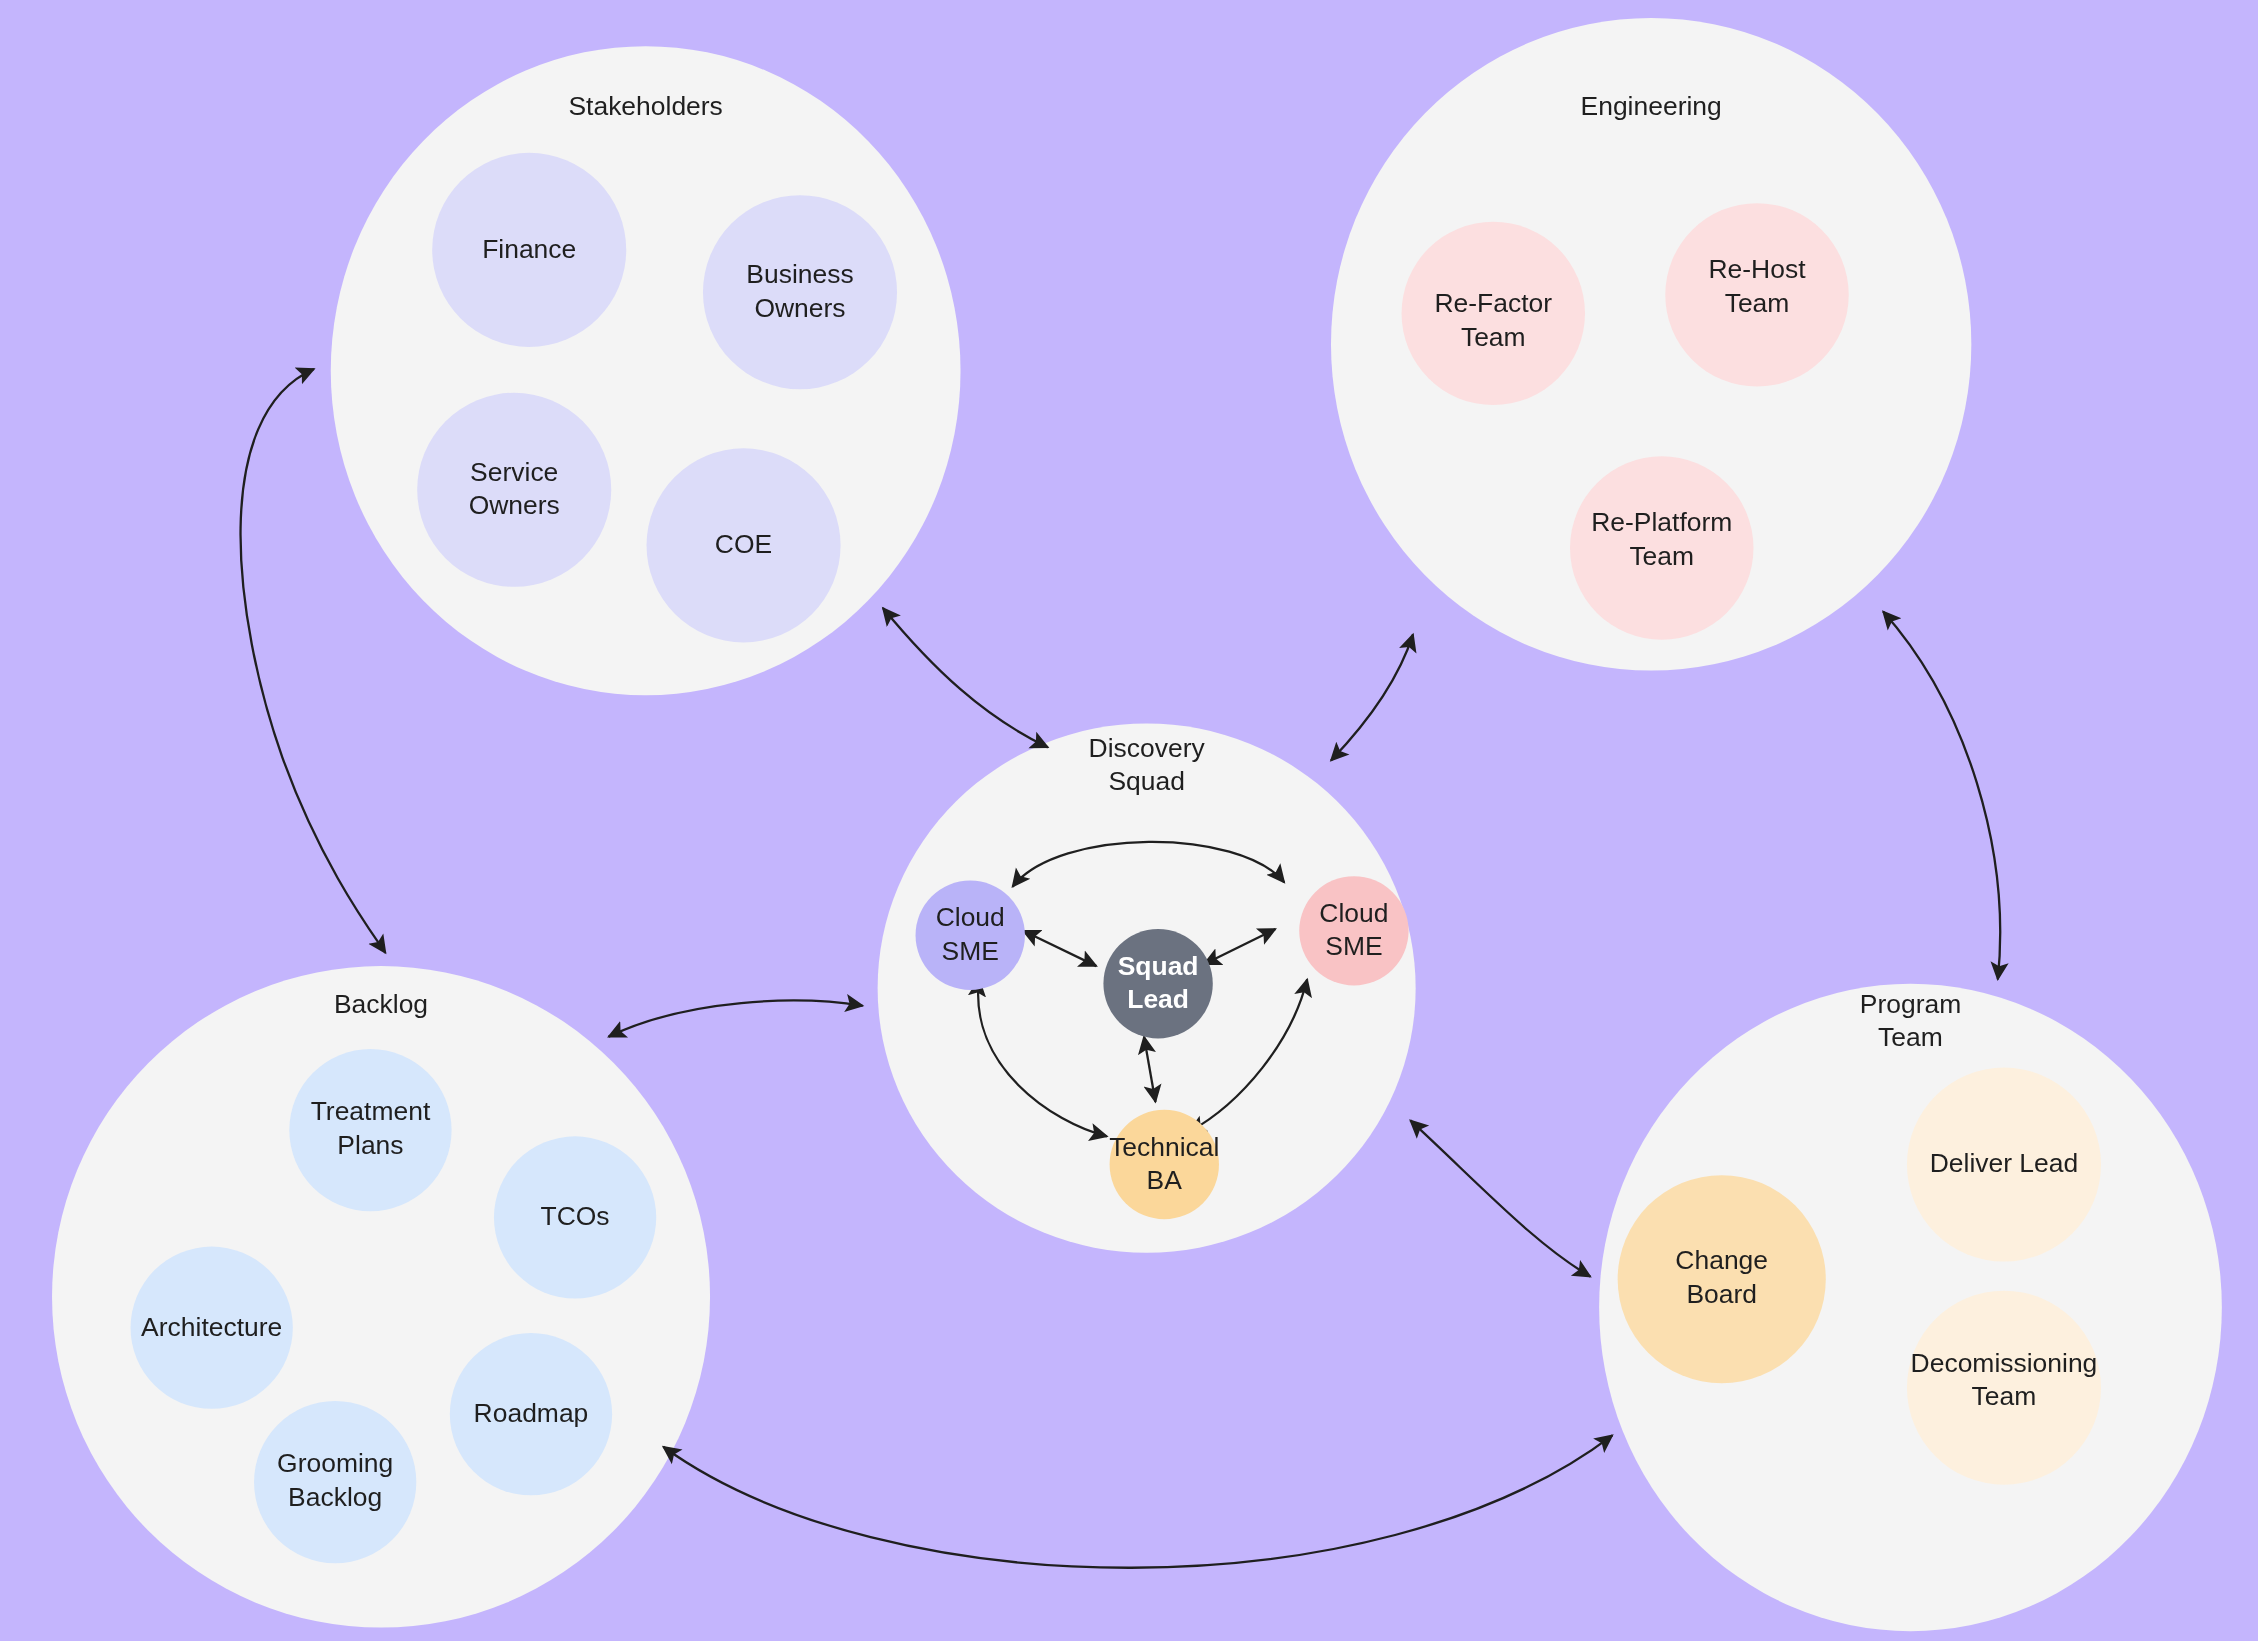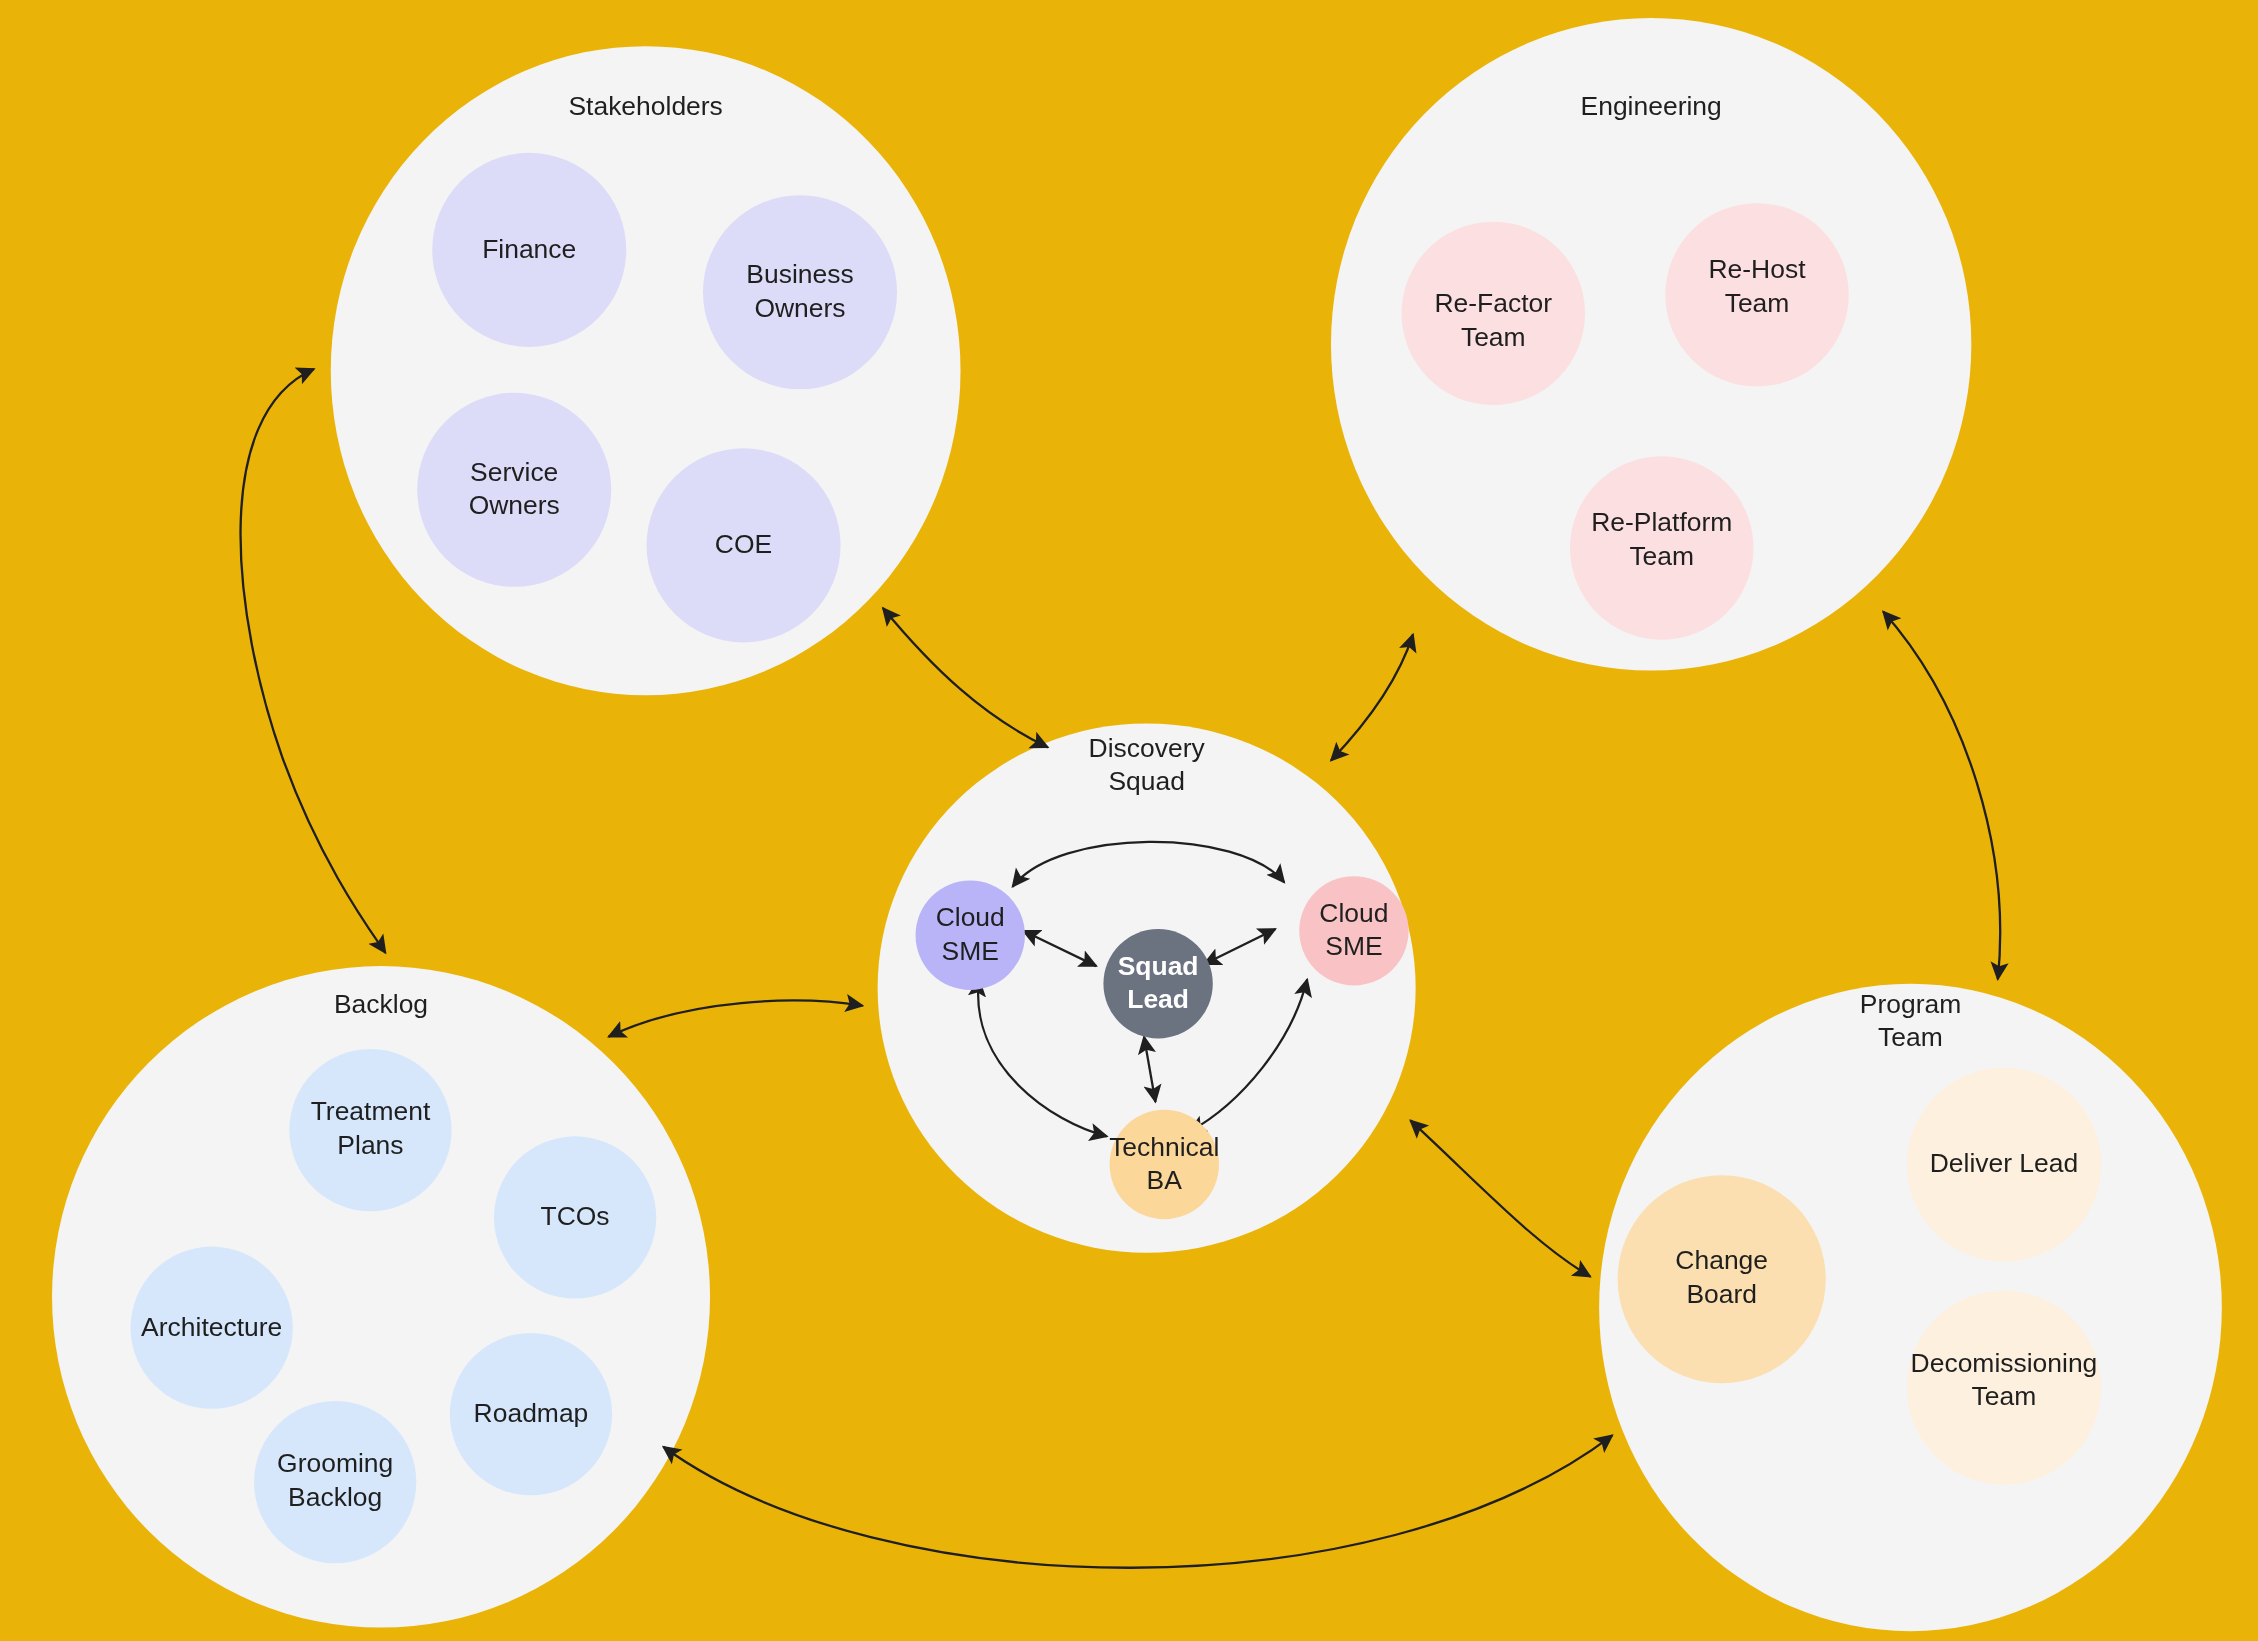--- a/index.html
+++ b/index.html
@@ -10,21 +10,21 @@
   body {
     width: 2258px;
     height: 1642px;
     font-family: "Liberation Sans", sans-serif;
     overflow: hidden;
   }
   #canvas {
     position: relative;
     width: 2258px;
     height: 1642px;
-    background: #eab308;
+    background: #c4b5fd;
   }
   svg.diagram {
     position: absolute;
     top: 0;
     left: 0;
     width: 2258px;
     height: 1642px;
   }
   .cluster-bg {
     fill: #f4f4f4;

